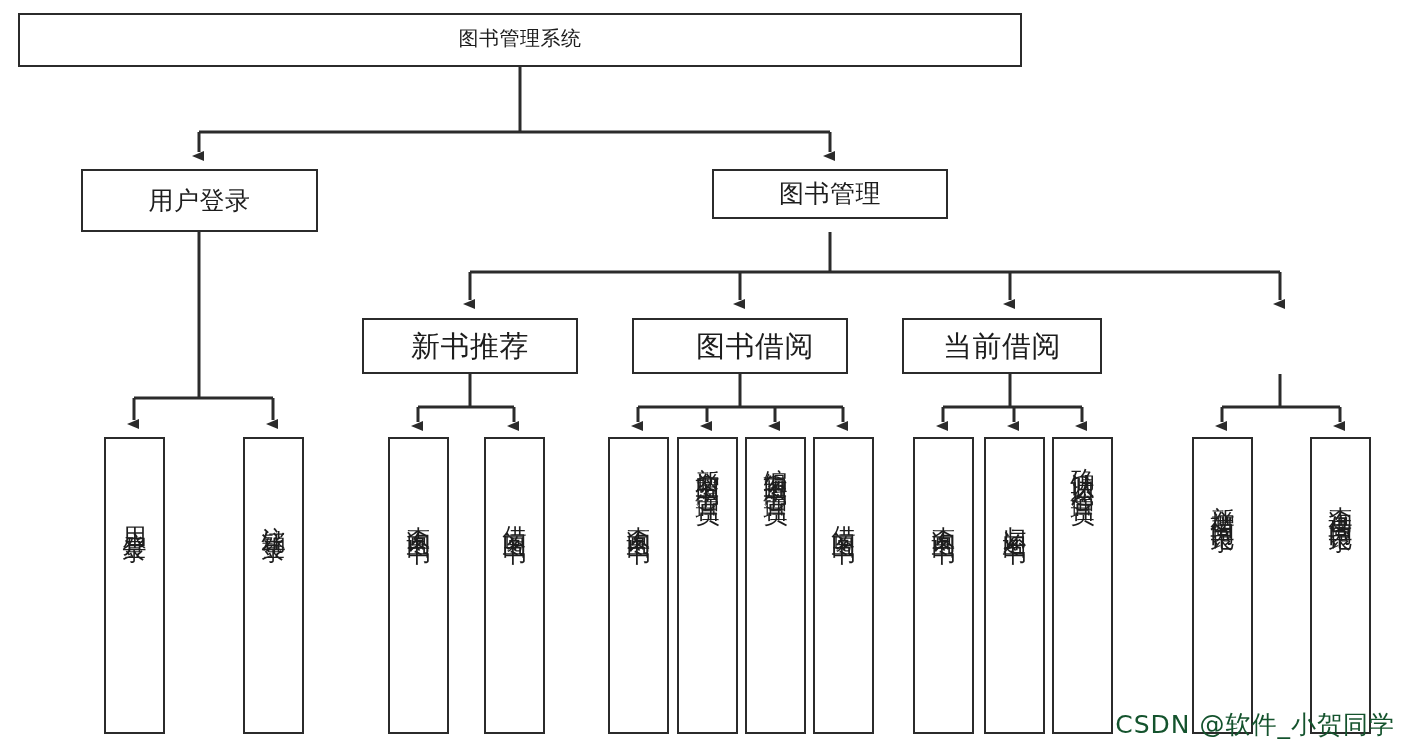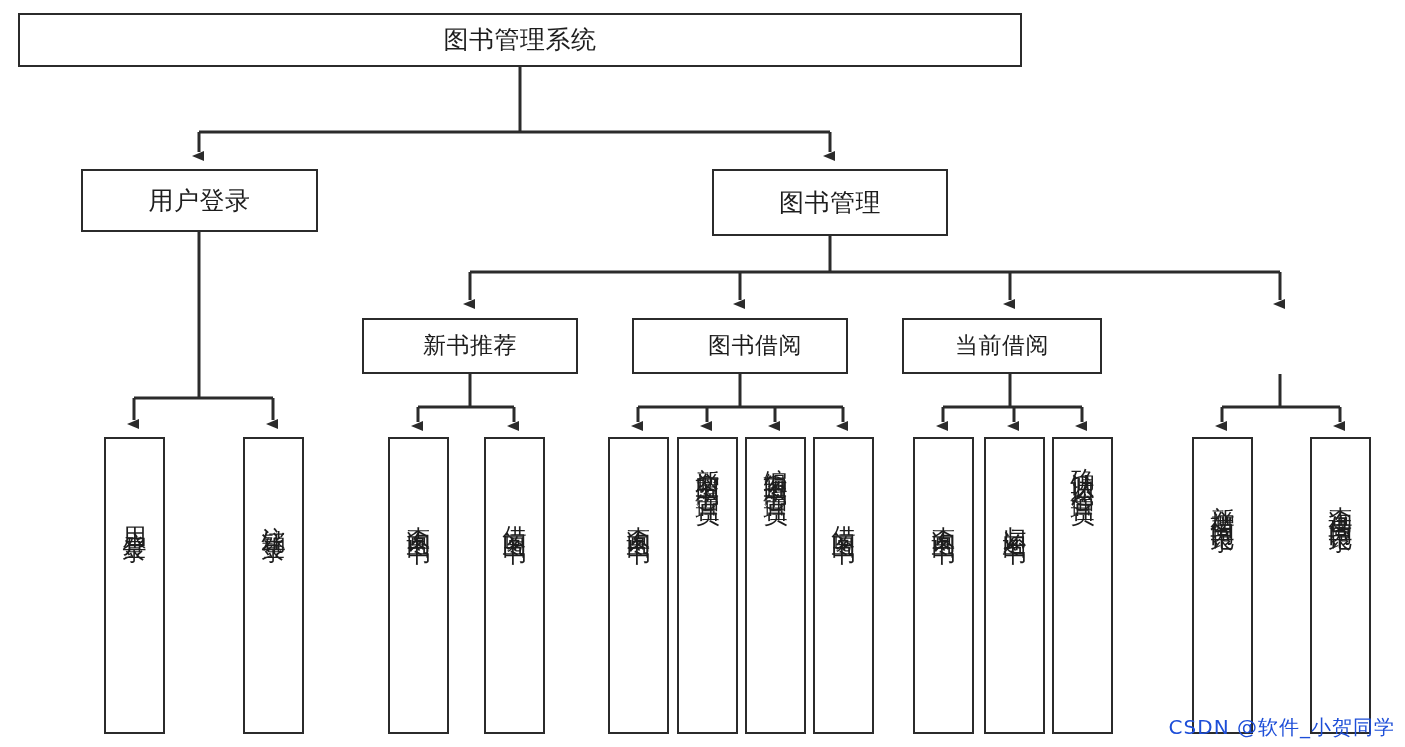--- a/index.html
+++ b/index.html
@@ -30,22 +30,22 @@
     text-align:center;
     letter-spacing:0.5px;
     line-height:1.18;
     color:#1d1d1d;
   }
   
   .node.h .label{
     writing-mode:horizontal-tb;
     font-size:25px;
   }
-  .node.h-root .label{font-size:25px;}
-  .node.h-lvl3 .label{font-size:23px;}
+  .node.h-root .label{font-size:20px;font-family:Liberation Mono, monospace;}
+  .node.h-lvl3 .label{font-size:29px;}
   
   .node.v{
     align-items:flex-start;
     justify-content:center;
     padding-top:8px;
   }
   .node.v .label{
     writing-mode:vertical-rl;
     text-orientation:upright;
     -webkit-text-orientation:upright;
@@ -55,22 +55,22 @@
     white-space:nowrap;
     text-align:left;
   }
   .node.v.pad-top-lg{padding-top:68px;}
   .node.v.pad-top-md{padding-top:48px;}
   .node.v.pad-top-xs{padding-top:10px;}
   .watermark{
     position:absolute;
     right:10px;
     bottom:6px;
-    font-size:20px;
-    color:#1d4ed8;
+    font-size:25px;
+    color:#14532d;
     letter-spacing:1px;
     white-space:nowrap;
     pointer-events:none;
     font-family:"DejaVu Sans","Liberation Sans",sans-serif;
   }
 </style>
 </head>
 <body>
 
 <div id="diagram">
@@ -125,21 +125,21 @@
     </g>
   </svg>
 
   <div class="node h h-root" style="left:18px;top:13px;width:1004px;height:54px;">
     <span class="label">图书管理系统</span>
   </div>
 
   <div class="node h" style="left:81px;top:169px;width:237px;height:63px;">
     <span class="label">用户登录</span>
   </div>
-  <div class="node h" style="left:712px;top:169px;width:236px;height:67px;justify-content:center;">
+  <div class="node h" style="left:712px;top:169px;width:236px;height:50px;justify-content:center;">
     <span class="label">图书管理</span>
   </div>
 
   <div class="node h h-lvl3" style="left:362px;top:318px;width:216px;height:56px;">
     <span class="label">新书推荐</span>
   </div>
   <div class="node h h-lvl3" style="left:632px;top:318px;width:216px;height:56px;padding-left:30px;">
     <span class="label">图书借阅</span>
   </div>
   <div class="node h h-lvl3" style="left:902px;top:318px;width:200px;height:56px;">

